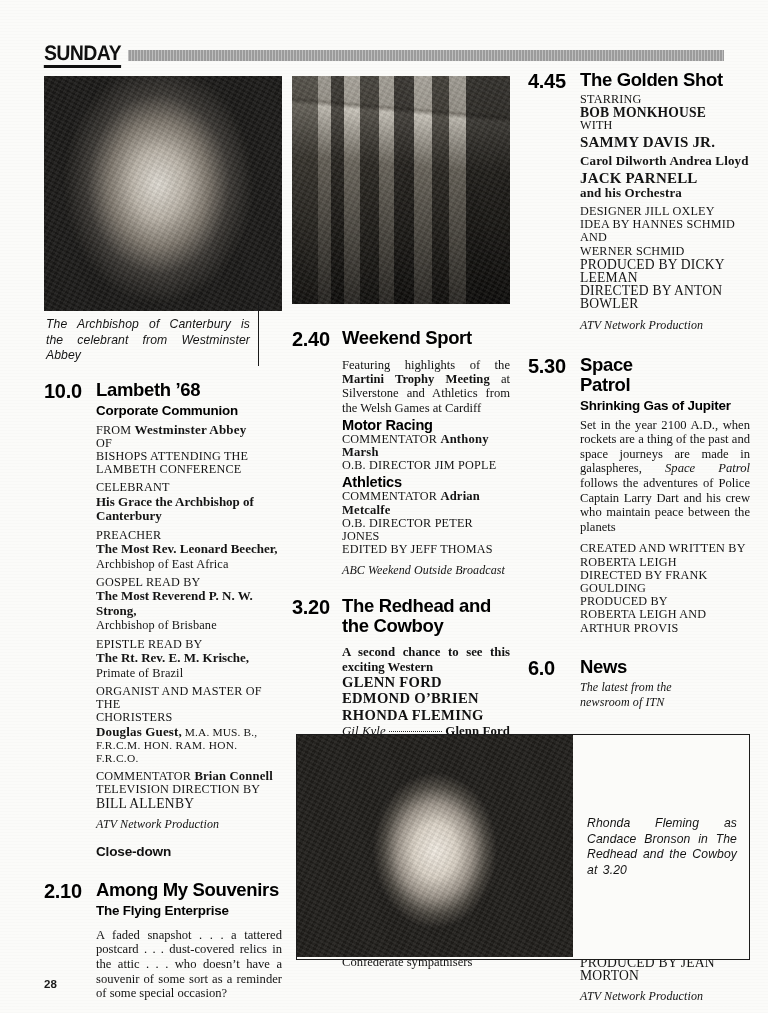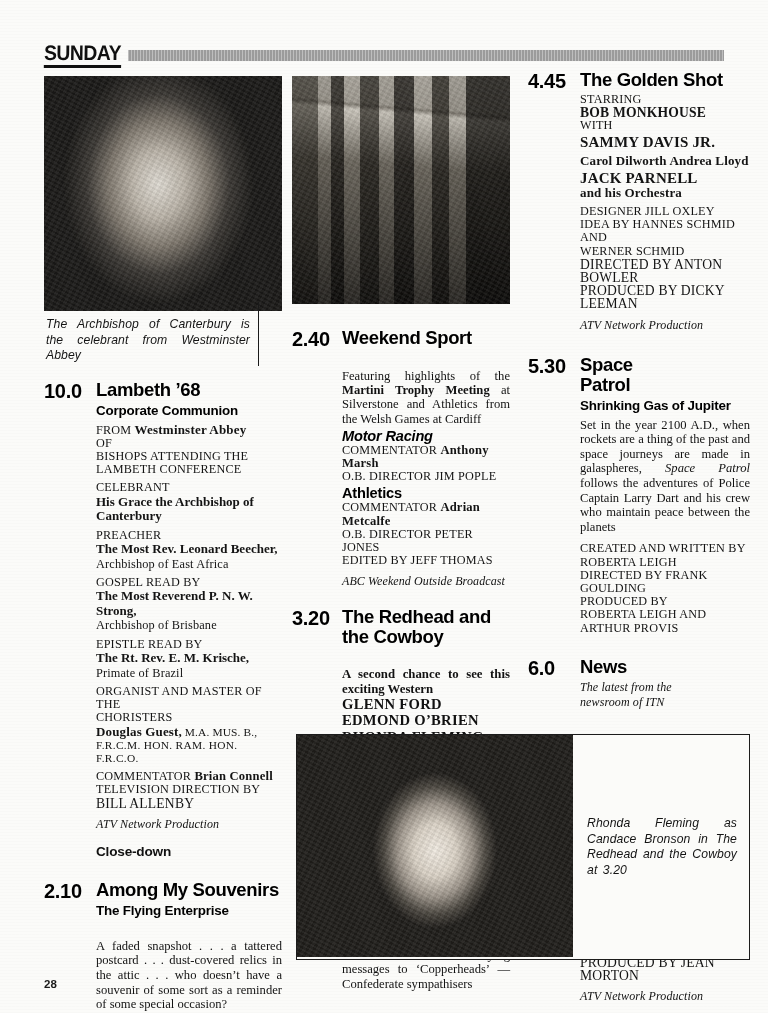--- a/index.html
+++ b/index.html
@@ -179,21 +179,21 @@
     margin-top:7px;
     letter-spacing:.1px;
   }
 
   .para{
     font-family:"Liberation Serif", serif;
     font-size:12.6px;
     line-height:14.6px;
     text-align:justify;
     color:#121212;
-    margin-top:20px;
+    margin-top:9px;
   }
   .para.tight{ line-height:14.2px; }
   .para b{font-weight:bold;}
   .para i{font-style:italic;}
 
   .headname{
     font-family:"Liberation Serif", serif;
     font-weight:bold;
     font-size:14.6px;
     line-height:16.4px;
@@ -335,21 +335,21 @@
 
     <div class="prog" style="margin-top:24px;">
       <div class="prog-row">
         <div class="time narrow">2.40</div>
         <div class="body">
           <div class="title">Weekend Sport</div>
         </div>
       </div>
       <div style="padding-left:50px;">
         <div class="para tight">Featuring highlights of the <b>Martini Trophy Meeting</b> at Silverstone and Athletics from the Welsh Games at Cardiff</div>
-        <div class="subtitle" style="font-size:14.6px;margin-top:2px;font-style:italic;">Motor Racing</div>
+        <div class="subtitle" style="font-size:14.6px;margin-top:2px;">Motor Racing</div>
         <div class="cl sc">COMMENTATOR <b style="font-variant:normal;font-size:12.6px;">Anthony Marsh</b></div>
         <div class="cl sc">O.B. DIRECTOR JIM POPLE</div>
         <div class="subtitle" style="font-size:14.6px;margin-top:2px;">Athletics</div>
         <div class="cl sc">COMMENTATOR <b style="font-variant:normal;font-size:12.6px;">Adrian Metcalfe</b></div>
         <div class="cl sc">O.B. DIRECTOR PETER JONES</div>
         <div class="cl sc">EDITED BY JEFF THOMAS</div>
         <div class="atv">ABC Weekend Outside Broadcast</div>
       </div>
     </div>
 
@@ -430,22 +430,22 @@
           <div class="cl sc">STARRING</div>
           <div class="cl sc bigcaps bold">BOB MONKHOUSE</div>
           <div class="cl sc">WITH</div>
           <div class="cl sc bigcaps bold" style="font-size:15px;margin-top:3px;">SAMMY DAVIS JR.</div>
           <div class="cl bold" style="font-size:13px;line-height:16px;margin-top:4px;">Carol Dilworth    Andrea Lloyd</div>
           <div class="cl sc bigcaps bold" style="font-size:15px;margin-top:3px;">JACK PARNELL</div>
           <div class="cl bold" style="font-size:13px;line-height:15px;">and his Orchestra</div>
           <div class="cl sc gap">DESIGNER JILL OXLEY</div>
           <div class="cl sc">IDEA BY HANNES SCHMID AND</div>
           <div class="cl sc">WERNER SCHMID</div>
+          <div class="cl sc bigcaps">PRODUCED BY DICKY LEEMAN</div>
           <div class="cl sc bigcaps">DIRECTED BY ANTON BOWLER</div>
-          <div class="cl sc bigcaps">PRODUCED BY DICKY LEEMAN</div>
         </div>
         <div class="atv">ATV Network Production</div>
       </div>
     </div>
 
     <div class="prog" style="margin-top:22px;">
       <div class="prog-row">
         <div class="time">5.30</div>
         <div class="body">
           <div class="title" style="width:90px;">Space Patrol</div>

